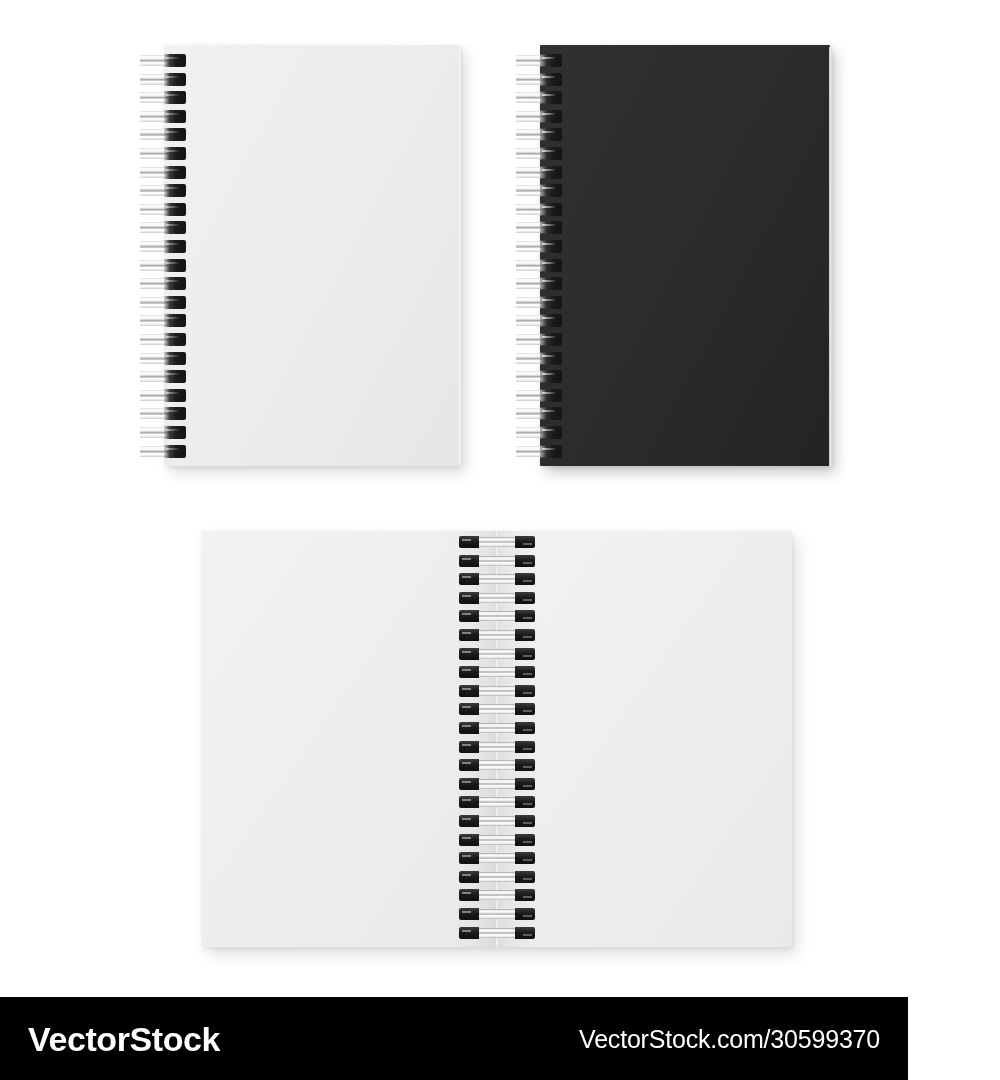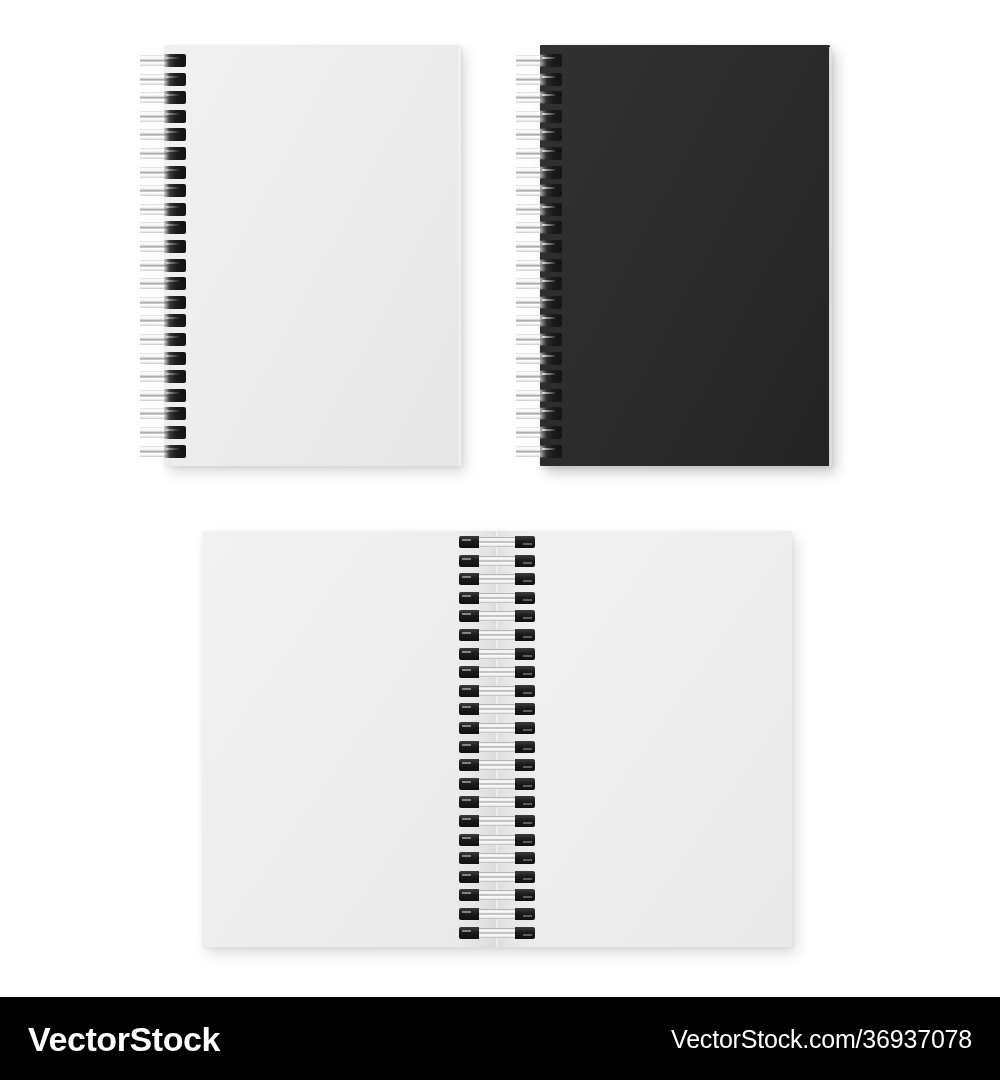--- a/index.html
+++ b/index.html
@@ -230,21 +230,21 @@
     width: 9px;
     height: 2px;
     background: rgba(225,225,225,0.35);
   }
 
   
   .footer {
     position: absolute;
     left: 0;
     top: 997px;
-    width: 1000px;
+    width: 908px;
     height: 83px;
     background: #000000;
   }
   .footer .brand {
     position: absolute;
     left: 28px;
     top: 50%;
     transform: translateY(-50%);
     color: #ffffff;
     font-size: 34px;
@@ -667,16 +667,16 @@
             <div class="notch"></div>
             <div class="notch2"></div>
           </div>
         </div>
     </div>
 
   </div>
 
   <div class="footer">
     <div class="brand">VectorStock</div>
-    <div class="url">VectorStock.com/36937078</div>
+    <div class="url">VectorStock.com/30599370</div>
   </div>
 
 </div>
 
 </body></html>

